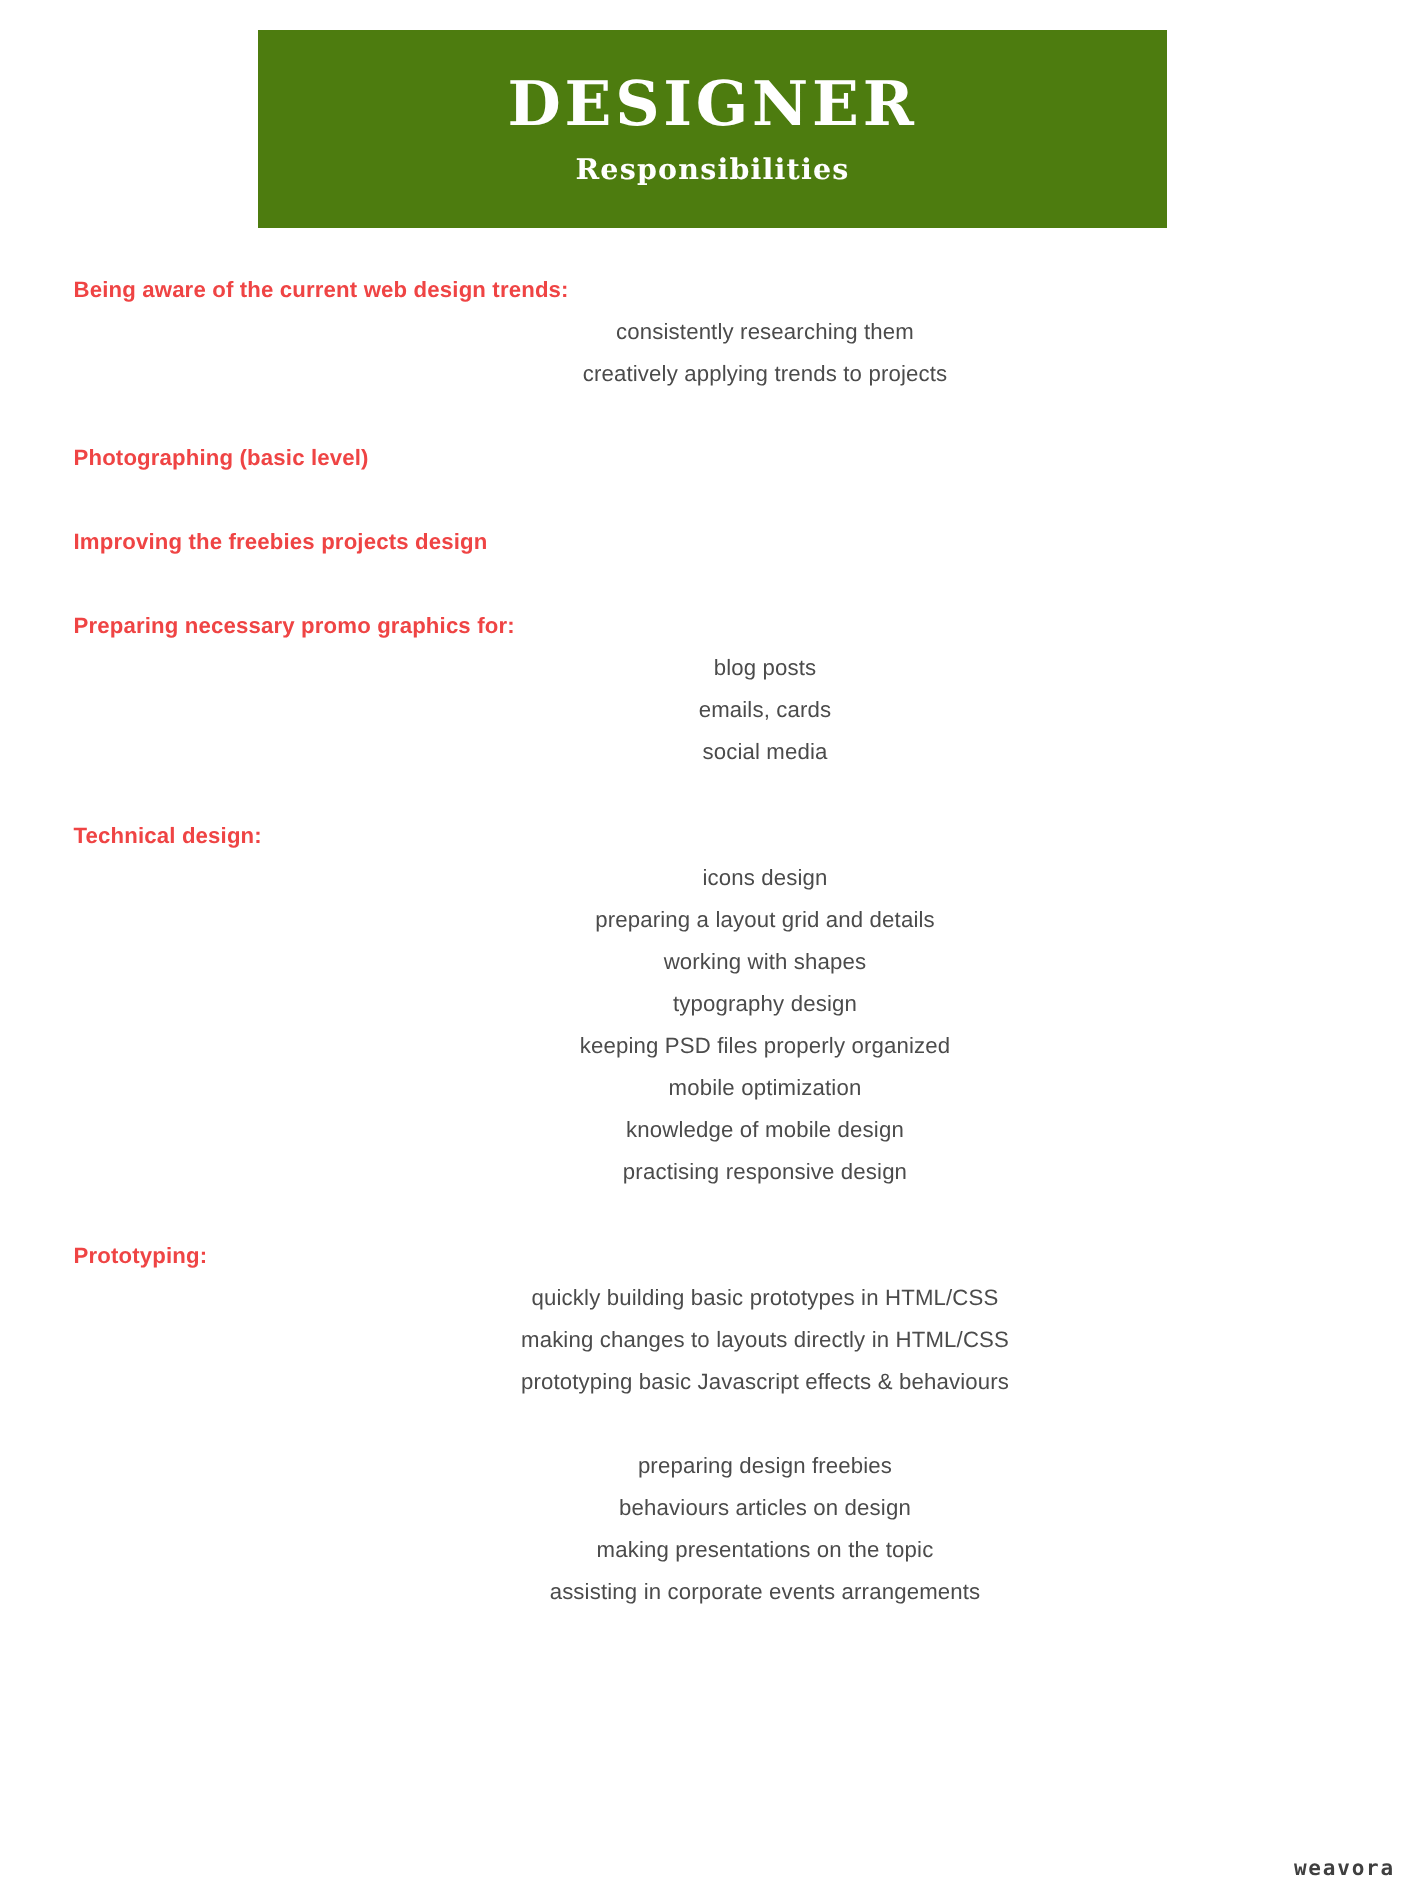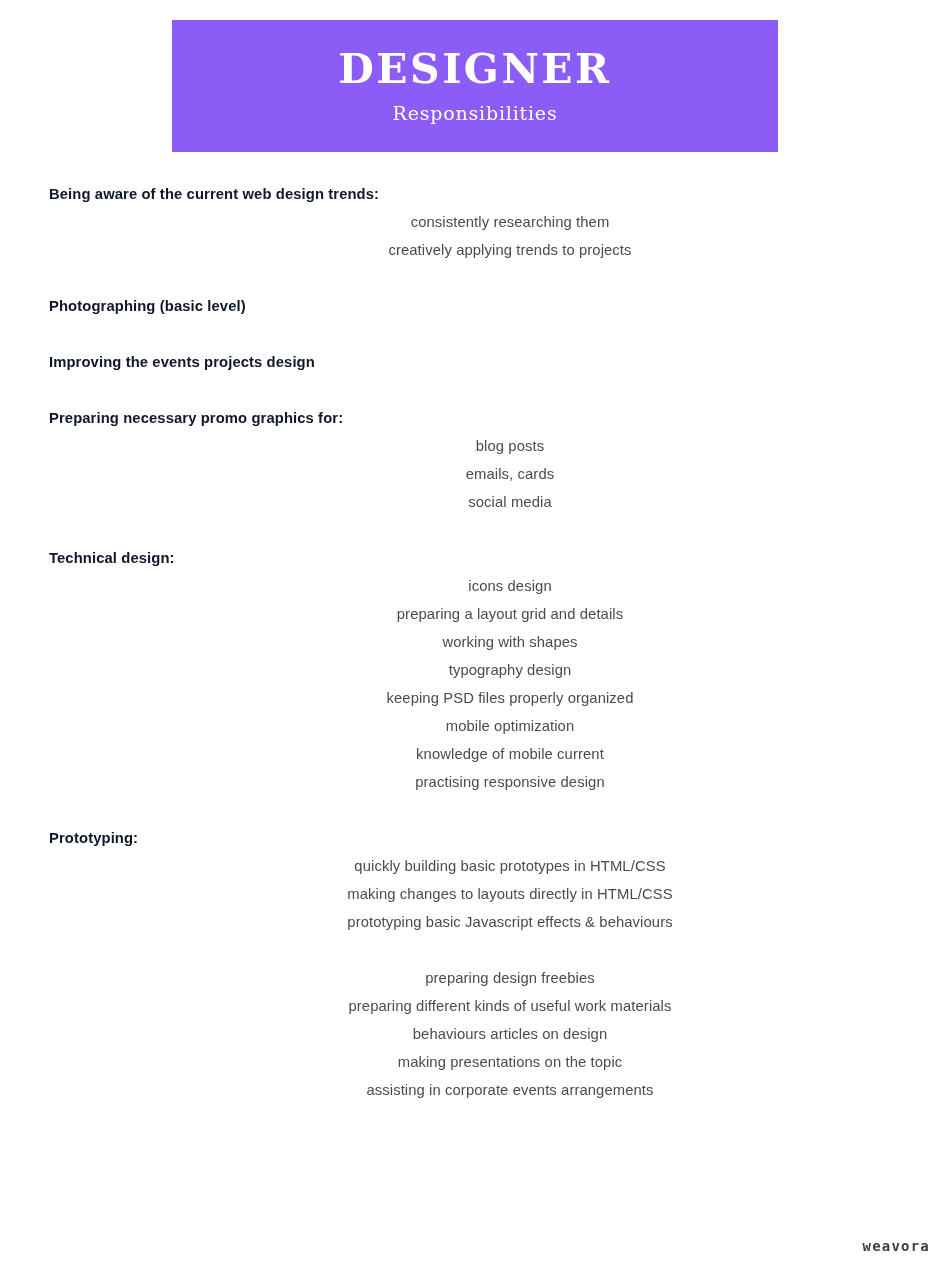--- a/index.html
+++ b/index.html
@@ -16,41 +16,41 @@
     -webkit-font-smoothing: antialiased;
   }
 
   
   #banner {
     position: absolute;
     left: 172px;
     top: 20px;
     width: 606px;
     height: 132px;
-    background: #8b5cf6;
+    background: #4d7c0f;
     display: flex;
     flex-direction: column;
     align-items: center;
     justify-content: center;
     box-sizing: border-box;
   }
   #banner-title {
     font-family: "DejaVu Serif", "Liberation Serif", serif;
     font-weight: 700;
     font-size: 41px;
     line-height: 1;
     color: #ffffff;
     letter-spacing: 2.5px;
     margin: 0 0 14px 0;
     text-align: center;
     white-space: nowrap;
   }
   #banner-subtitle {
     font-family: "DejaVu Serif", "Liberation Serif", serif;
-    font-weight: 400;
+    font-weight: 700;
     font-size: 19px;
     line-height: 1;
     color: #ffffff;
     letter-spacing: 0.8px;
     margin: 0;
     text-align: center;
     white-space: nowrap;
   }
 
   
@@ -60,21 +60,21 @@
     top: 152px;
     width: 936px;
   }
   .section {
     margin: 0;
     padding: 0;
   }
   .section-heading {
     font-size: 14.8px;
     font-weight: 700;
-    color: #0f172a;
+    color: #ef4444;
     margin: 0;
     padding: 0 0 0 49px;
     line-height: 28px;
     letter-spacing: 0.1px;
     white-space: nowrap;
   }
   .section-items {
     list-style: none;
     margin: 0;
     padding: 0;
@@ -123,59 +123,58 @@
         <li class="section-item">consistently researching them</li>
         <li class="section-item">creatively applying trends to projects</li>
       </ul>
     </div>
     <div class="section">
       <div class="gap"></div>
       <div class="section-heading">Photographing (basic level)</div>
     </div>
     <div class="section">
       <div class="gap"></div>
-      <div class="section-heading">Improving the events projects design</div>
+      <div class="section-heading">Improving the freebies projects design</div>
     </div>
     <div class="section">
       <div class="gap"></div>
       <div class="section-heading">Preparing necessary promo graphics for:</div>
       <ul class="section-items">
         <li class="section-item">blog posts</li>
         <li class="section-item">emails, cards</li>
         <li class="section-item">social media</li>
       </ul>
     </div>
     <div class="section">
       <div class="gap"></div>
       <div class="section-heading">Technical design:</div>
       <ul class="section-items">
         <li class="section-item">icons design</li>
         <li class="section-item">preparing a layout grid and details</li>
         <li class="section-item">working with shapes</li>
         <li class="section-item">typography design</li>
         <li class="section-item">keeping PSD files properly organized</li>
         <li class="section-item">mobile optimization</li>
-        <li class="section-item">knowledge of mobile current</li>
+        <li class="section-item">knowledge of mobile design</li>
         <li class="section-item">practising responsive design</li>
       </ul>
     </div>
     <div class="section">
       <div class="gap"></div>
       <div class="section-heading">Prototyping:</div>
       <ul class="section-items">
         <li class="section-item">quickly building basic prototypes in HTML/CSS</li>
         <li class="section-item">making changes to layouts directly in HTML/CSS</li>
         <li class="section-item">prototyping basic Javascript effects &amp; behaviours</li>
       </ul>
     </div>
     <div class="section">
       <div class="gap"></div>
       <ul class="section-items">
         <li class="section-item">preparing design freebies</li>
-        <li class="section-item">preparing different kinds of useful work materials</li>
         <li class="section-item">behaviours articles on design</li>
         <li class="section-item">making presentations on the topic</li>
         <li class="section-item">assisting in corporate events arrangements</li>
       </ul>
     </div>
   </div>
 
 <div id="footer-logo">weavora</div>
 
 </body></html>

